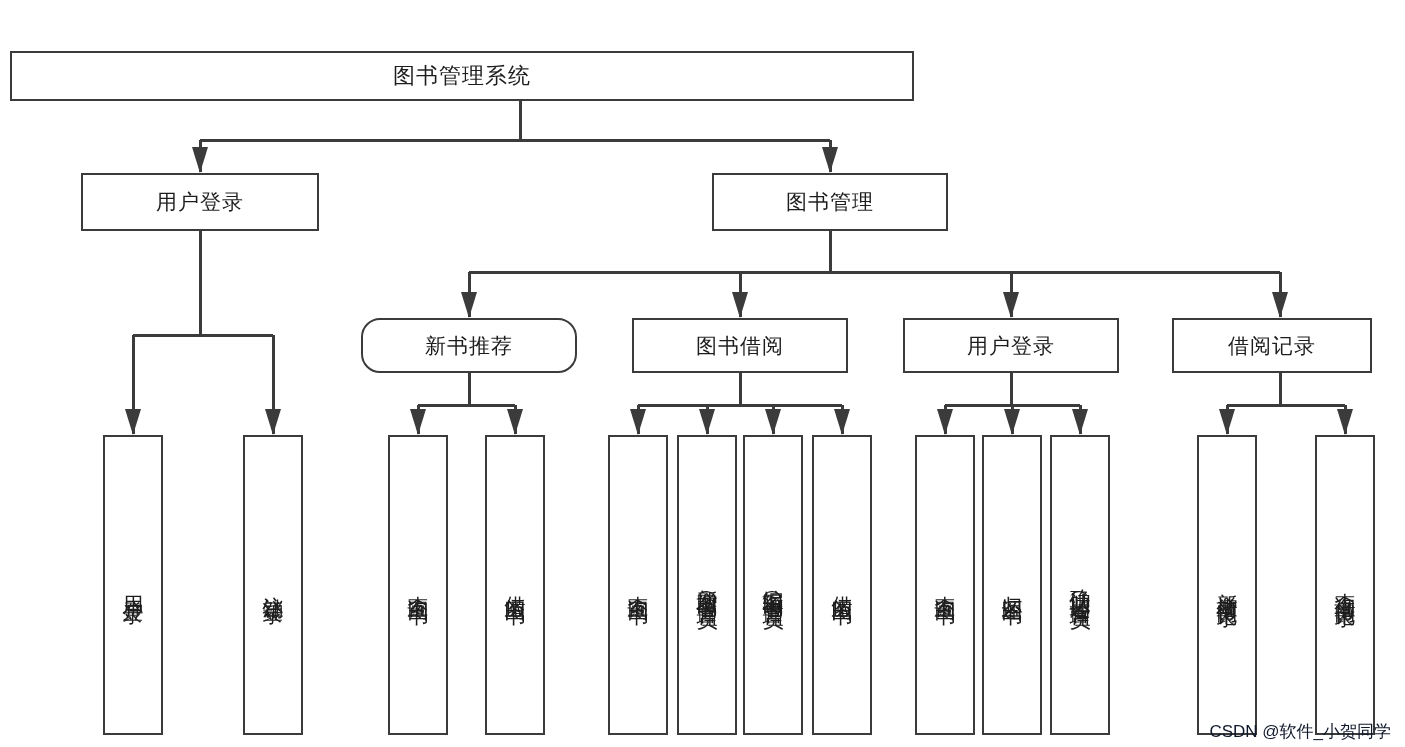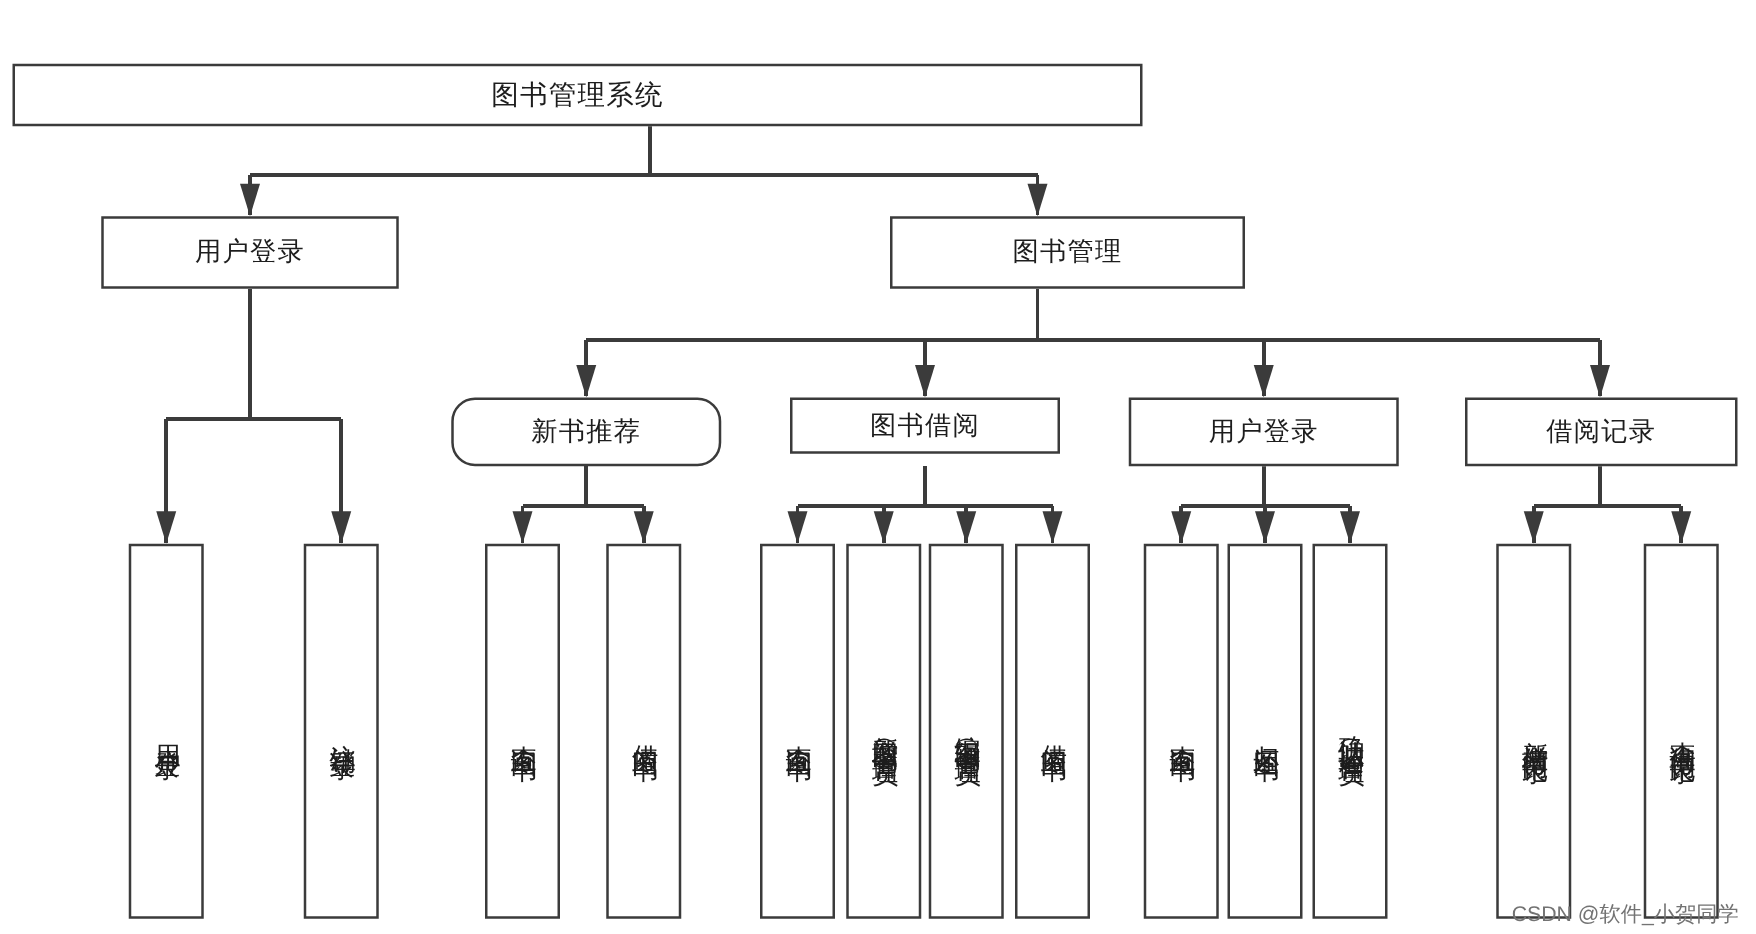--- a/index.html
+++ b/index.html
@@ -46,21 +46,21 @@
     white-space:nowrap;
     line-height:1.05;
     letter-spacing:3px;
   }
   .node.title{ font-size:22px; }
   #watermark{
     position:absolute;
     right:14px;
     bottom:4px;
     font-size:17px;
-    color:#737373;
+    color:#0f172a;
     white-space:nowrap;
     z-index:3;
     font-family:"Liberation Sans","DejaVu Sans",sans-serif;
   }
 </style>
 </head>
 <body>
 
 <div id="diagram">
 
@@ -115,26 +115,26 @@
       <line x1="1227" y1="405" x2="1345" y2="405" stroke="#3b3b3b" stroke-width="3" shape-rendering="crispEdges"></line>
       <line x1="1227" y1="405" x2="1227" y2="434" stroke="#3b3b3b" stroke-width="3" shape-rendering="crispEdges"></line>
       <polygon points="1219,409 1235,409 1227,435" fill="#3b3b3b"></polygon>
       <line x1="1345" y1="405" x2="1345" y2="434" stroke="#3b3b3b" stroke-width="3" shape-rendering="crispEdges"></line>
       <polygon points="1337,409 1353,409 1345,435" fill="#3b3b3b"></polygon>
     </svg>
 
   <div class="node h title" style="left: 10px; top: 15px; width: 904px; height: 50px; margin-top: 36px;">图书管理系统</div>
 
   <div class="node h" style="left: 81px; top: 173px; width: 238px; height: 58px;">用户登录</div>
-  <div class="node h" style="left: 712px; top: 173px; width: 284px; height: 58px;">图书管理</div>
+  <div class="node h" style="left: 712px; top: 173px; width: 236px; height: 58px;">图书管理</div>
 
   <div class="node h" style="left: 361px; top: 318px; width: 216px; height: 55px; border-radius: 19px;">新书推荐</div>
-  <div class="node h" style="left: 632px; top: 318px; width: 216px; height: 45px;">图书借阅</div>
+  <div class="node h" style="left: 632px; top: 318px; width: 216px; height: 55px;">图书借阅</div>
   <div class="node h" style="left: 903px; top: 318px; width: 216px; height: 55px;">用户登录</div>
-  <div class="node h" style="left: 1172px; top: 318px; width: 218px; height: 55px;">借阅记录</div>
+  <div class="node h" style="left: 1172px; top: 318px; width: 200px; height: 55px;">借阅记录</div>
 
   <div class="node v" style="left: 103px; top: 435px; width: 60px; height: 300px;">
     <span class="vtxt">用户登录</span>
     </div>
   <div class="node v" style="left: 243px; top: 435px; width: 60px; height: 300px;">
     <span class="vtxt">注销登录</span>
     </div>
   <div class="node v" style="left: 388px; top: 435px; width: 60px; height: 300px;">
     <span class="vtxt">查询图书</span>
     </div>

